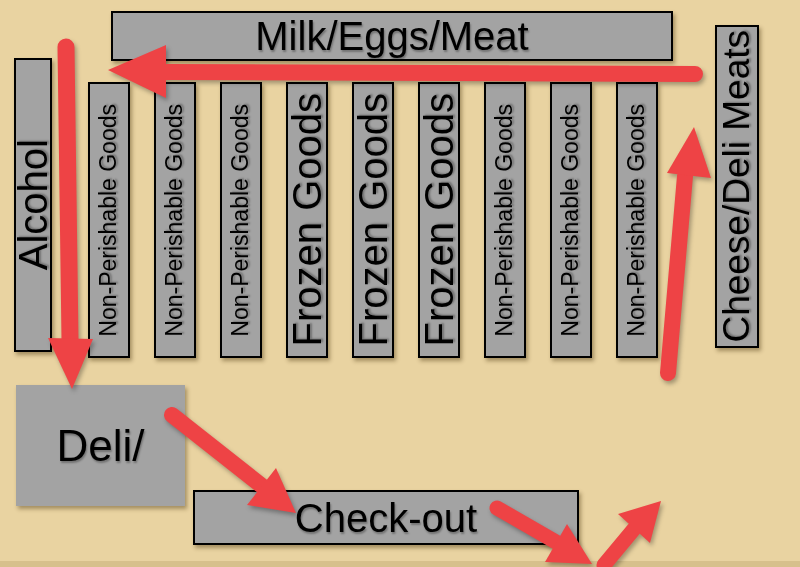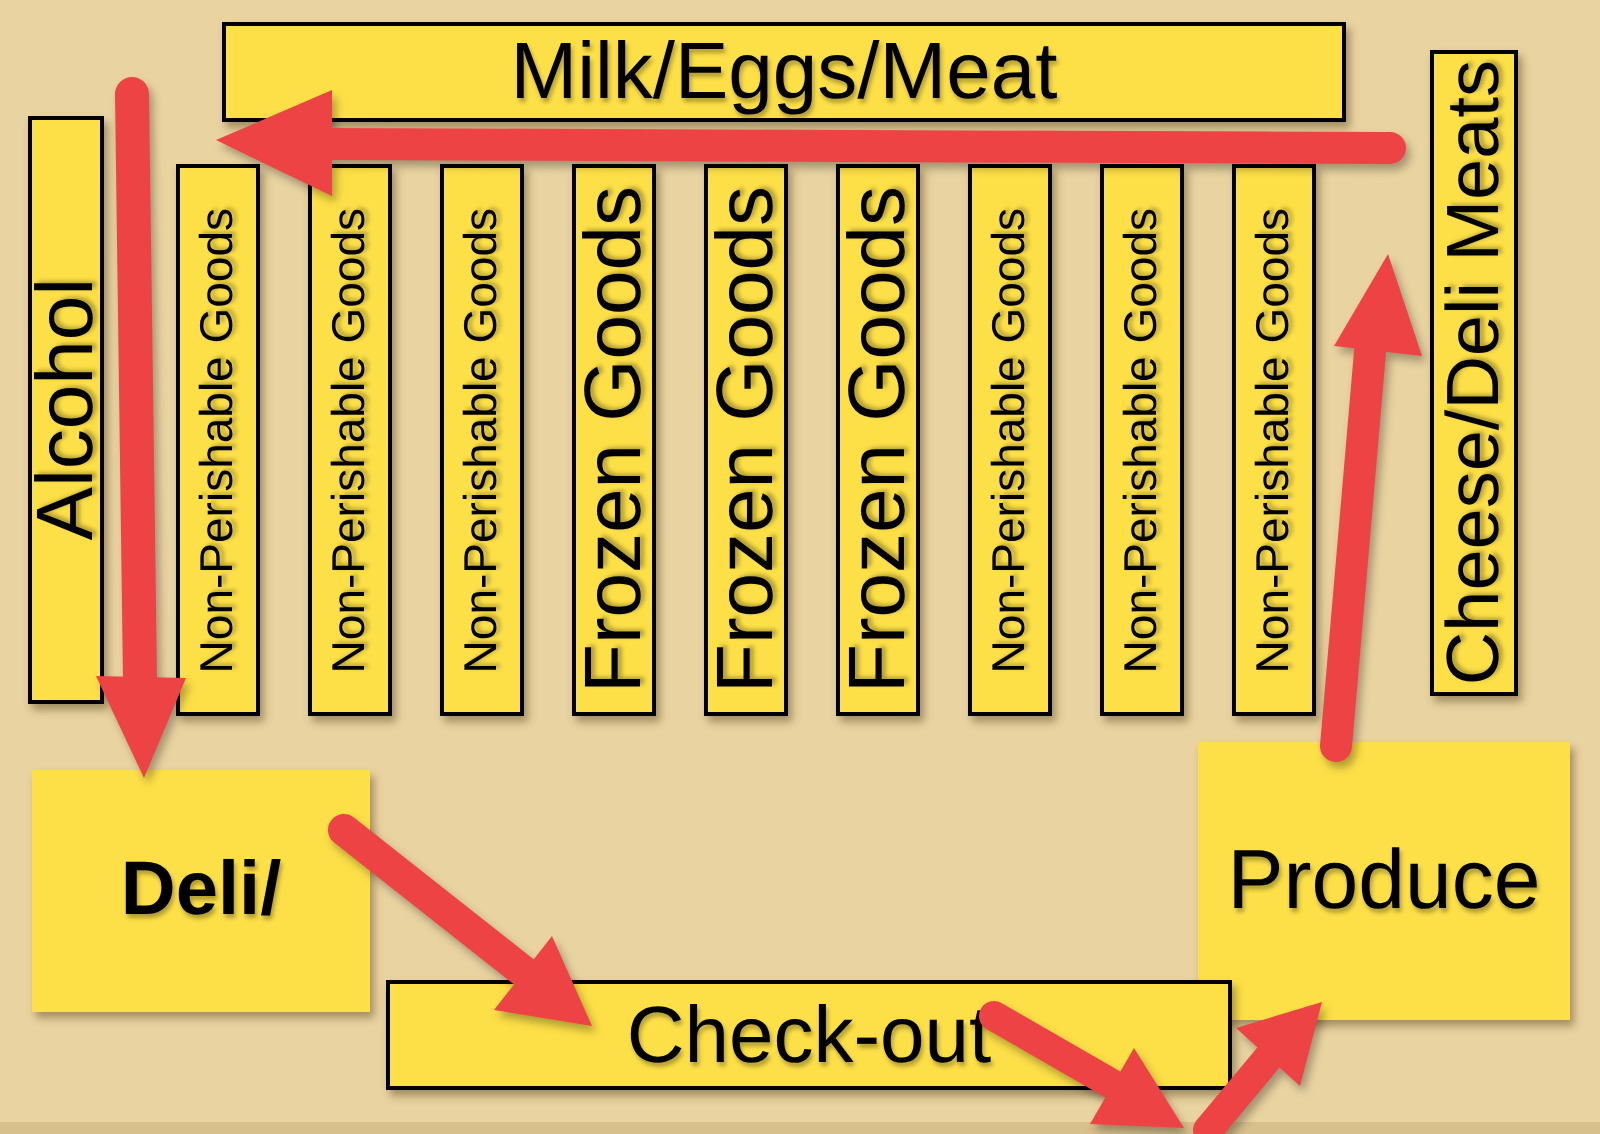--- a/index.html
+++ b/index.html
@@ -10,44 +10,44 @@
     overflow:hidden;
     font-family:"Liberation Sans", sans-serif;
     color:#000;
   }
   .bottom-edge {
     position:absolute; left:0; top:561px; width:800px; height:6px;
     background:#d7c08c;
   }
   .box {
     position:absolute;
-    background:#fde047;
+    background:#a3a3a3;
     border:2px solid #000;
     box-sizing:border-box;
     display:flex; align-items:center; justify-content:center;
     box-shadow:2px 3px 4px rgba(80,60,20,0.45);
     text-shadow:1px 2px 2px rgba(0,0,0,0.30);
     line-height:1.1;
   }
   .box.noborder { border:none; }
   .vtext {
     writing-mode:vertical-rl;
     transform:rotate(180deg);
     white-space:nowrap;
   }
   .milk      { left:111px; top:11px;  width:562px; height:50px;  font-size:40px; }
   .alcohol   { left:14px;  top:58px;  width:38px;  height:294px; font-size:40px; }
   .aisle     { top:82px; width:42px; height:276px; }
   .aisle.np  { font-size:23px; }
   .aisle.fz  { font-size:40px; }
   .cheese    { left:715px; top:25px;  width:44px;  height:323px; font-size:37px; }
-  .deli      { left:16px;  top:385px; width:169px; height:121px; font-size:38px;
-               flex-direction:column; line-height:1.5; text-align:right;font-weight:bold; }
+  .deli      { left:16px;  top:385px; width:169px; height:121px; font-size:44px;
+               flex-direction:column; line-height:1.5; text-align:right; }
   .produce   { left:599px; top:371px; width:186px; height:139px; font-size:42px; }
-  .checkout  { left:193px; top:490px; width:423px; height:55px;  font-size:40px; }
+  .checkout  { left:193px; top:490px; width:386px; height:55px;  font-size:40px; }
   .arrows {
     position:absolute; left:0; top:0; width:800px; height:567px;
     pointer-events:none;
     filter:drop-shadow(2px 3px 2px rgba(0,0,0,0.30));
   }
   .arrows line    { stroke:#ee4345; }
   .arrows polygon { fill:#ee4345; }
 </style>
 </head>
 <body>
@@ -93,23 +93,20 @@
   </div>
 
   <div class="box cheese">
     <span class="vtext">Cheese/Deli Meats</span>
   </div>
 
   <div class="box noborder deli">
     <span>Deli/</span>
   </div>
 
-  <div class="box noborder produce">
-    <span>Produce</span>
-  </div>
 
   <div class="box checkout">
     <span>Check-out</span>
   </div>
 
   <svg class="arrows" viewBox="0 0 800 567">
 
     <g>
       <line x1="66" y1="47" x2="70" y2="340" stroke-width="17" stroke-linecap="round"></line>
       <polygon points="48,338 93,339 72,389"></polygon>

